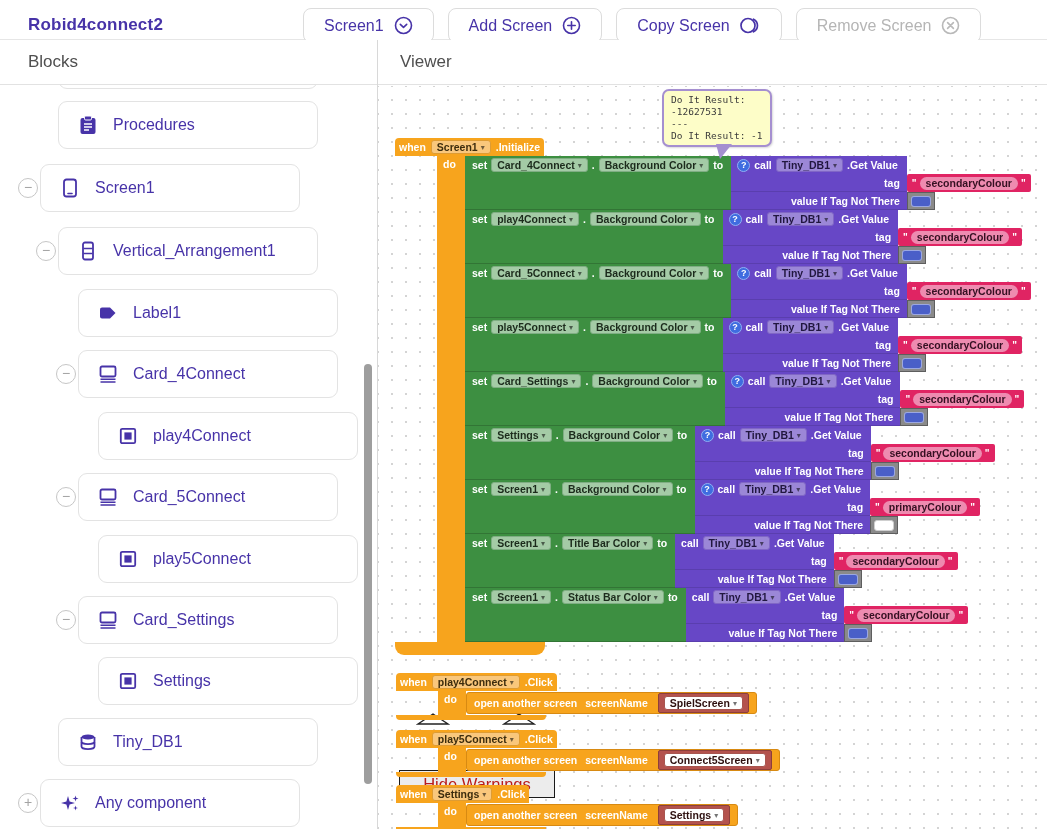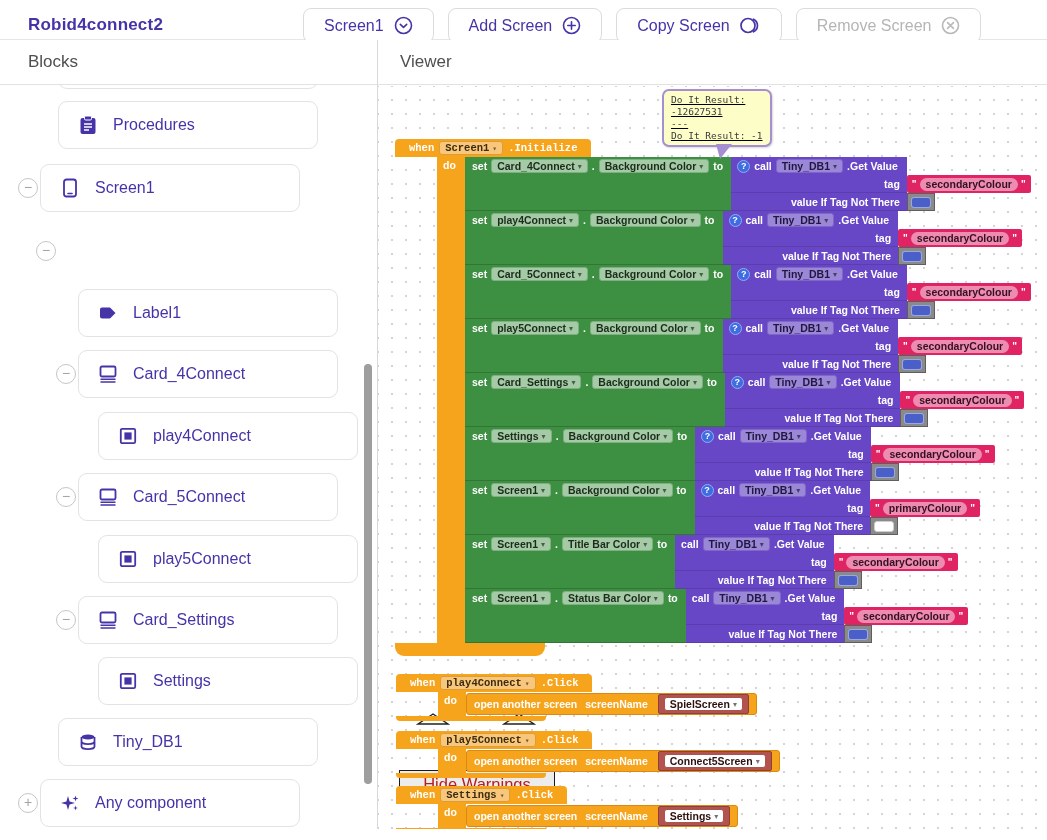--- a/index.html
+++ b/index.html
@@ -47,22 +47,22 @@
   .field { display:inline-flex; align-items:center; gap:3px; height:14px; padding:0 5px;
            border-radius:3px; font-size:10.5px; font-weight:bold; white-space:nowrap; cursor:pointer; }
   .field .arr { font-size:8px; color:rgba(0,0,0,.55); }
   .of { background:#f9c77c; border:1px solid #de9c33; color:#3c2c0d; }     
   .gf { background:#a4cba6; border:1px solid #7fae83; color:#1c2b1c; }     
   .pf { background:#9b87d7; border:1px solid #8066c6; color:#21173f; }     
   .rf { background:#ffffff; border:1px solid #a8554f; color:#2d100f; }     
 
   
   .event-block { position:absolute; }
-  .hat { display:inline-flex; align-items:center; gap:5px; height:18px; padding:0 14px;
-         background:#f7a41d; border-radius:4px 4px 0 0;font-family:Liberation Mono, monospace; }
+  .hat { display:inline-flex; align-items:center; gap:5px; height:18px; padding:0 4px;
+         background:#f7a41d; border-radius:4px 4px 0 0; }
   .event-body { display:flex; }
   .do-col { width:28px; background:#f7a41d; color:#fff; font-weight:bold; font-size:10.5px;
             padding:2px 12px 0 6px;margin-left:42px; }
   .event-foot { height:13px; width:150px; background:#f7a41d; border-radius:0 0 9px 9px; }
 
   
   .set-group { display:flex; align-items:flex-start;text-align:right; }
   .set-block { height:54px; background:#3d8f41; box-shadow:inset 0 -1px 0 rgba(0,0,0,.18); }
   .set-row { display:flex; align-items:center; gap:4px; height:18px; padding:0 8px 0 7px; }
   .call-asm { display:grid; grid-template-columns:max-content max-content; }
@@ -86,21 +86,21 @@
   .click-block { position:absolute; }
   .click-body { display:flex; align-items:flex-start; }
   .stmt-block { display:flex; align-items:center; gap:8px; height:22px; margin-top:1px;
                 background:#f7a41d; border:1px solid #d88a12; border-radius:3px; padding:0 7px; }
   .screen-block { display:flex; align-items:center; height:20px; background:#b4524d;
                   border:1px solid #8d3f3b; border-radius:2px; padding:0 5px; margin-left:2px; cursor:pointer; }
   .click-foot { height:5px; width:150px; background:#f7a41d; border-radius:0 0 4px 4px; }
 
   
   .comment-bubble { position:absolute; width:110px; background:#fdfdc8; border:2px solid #a58fd0;
-                    border-radius:7px; padding:3px 7px; z-index:6; box-shadow:1px 1px 2px rgba(0,0,0,.15); cursor:pointer;text-decoration:underline; }
+                    border-radius:7px; padding:3px 7px; z-index:6; box-shadow:1px 1px 2px rgba(0,0,0,.15); cursor:pointer; }
   .comment-bubble .cline { font-family:"DejaVu Sans Mono",monospace; font-size:9.5px; line-height:12px; color:#3a3a3a; white-space:nowrap; }
   .bubble-tail { position:absolute; left:52px; bottom:-14px; width:0; height:0;
                  border-left:4px solid transparent; border-right:12px solid transparent;
                  border-top:15px solid #a58fd0; }
 
   .hide-warnings { position:absolute; left:21px; top:684px; width:156px; height:28px; z-index:1;
                    background:#ececec; border:1.6px solid #1a1a1a; font-size:16.5px; color:#b91c1c;
                    font-family:inherit; cursor:pointer; }
   .warn-tris { position:absolute; z-index:2; }
 </style>
@@ -170,20 +170,29 @@
         <div class="tree-item" style="left: 40px; top: 79px;">
           <span class="ti-icon">
             <svg width="16" height="20" viewBox="0 0 16 20">
               <rect x="2" y="1.5" width="12" height="17" rx="2.5" fill="none" stroke="#4733a8" stroke-width="1.8"></rect>
               <path d="M6 15.5h4" stroke="#4733a8" stroke-width="1.6" stroke-linecap="round"></path>
             </svg>
           </span>
           <span class="ti-label">Screen1</span>
         </div>
         <div class="tree-toggle" style="left: 18px; top: 93px;">−</div>
+        <div class="tree-item" style="left: 58px; top: 142px;">
+          <span class="ti-icon">
+            <svg width="14" height="20" viewBox="0 0 14 20">
+              <rect x="2" y="1.5" width="10" height="17" rx="2" fill="none" stroke="#4733a8" stroke-width="1.8"></rect>
+              <path d="M2.5 7.5h9M2.5 12.5h9" stroke="#4733a8" stroke-width="1.6"></path>
+            </svg>
+          </span>
+          <span class="ti-label">Vertical_Arrangement1</span>
+        </div>
         <div class="tree-toggle" style="left: 36px; top: 156px;">−</div>
         <div class="tree-item" style="left: 78px; top: 204px;">
           <span class="ti-icon">
             <svg width="20" height="16" viewBox="0 0 20 16">
               <path d="M2 4.5 C2 3.4 2.9 2.5 4 2.5 L12 2.5 L17.5 8 L12 13.5 L4 13.5 C2.9 13.5 2 12.6 2 11.5 Z" fill="#4733a8"></path>
             </svg>
           </span>
           <span class="ti-label">Label1</span>
         </div>
         <div class="tree-item" style="left: 78px; top: 265px;">

